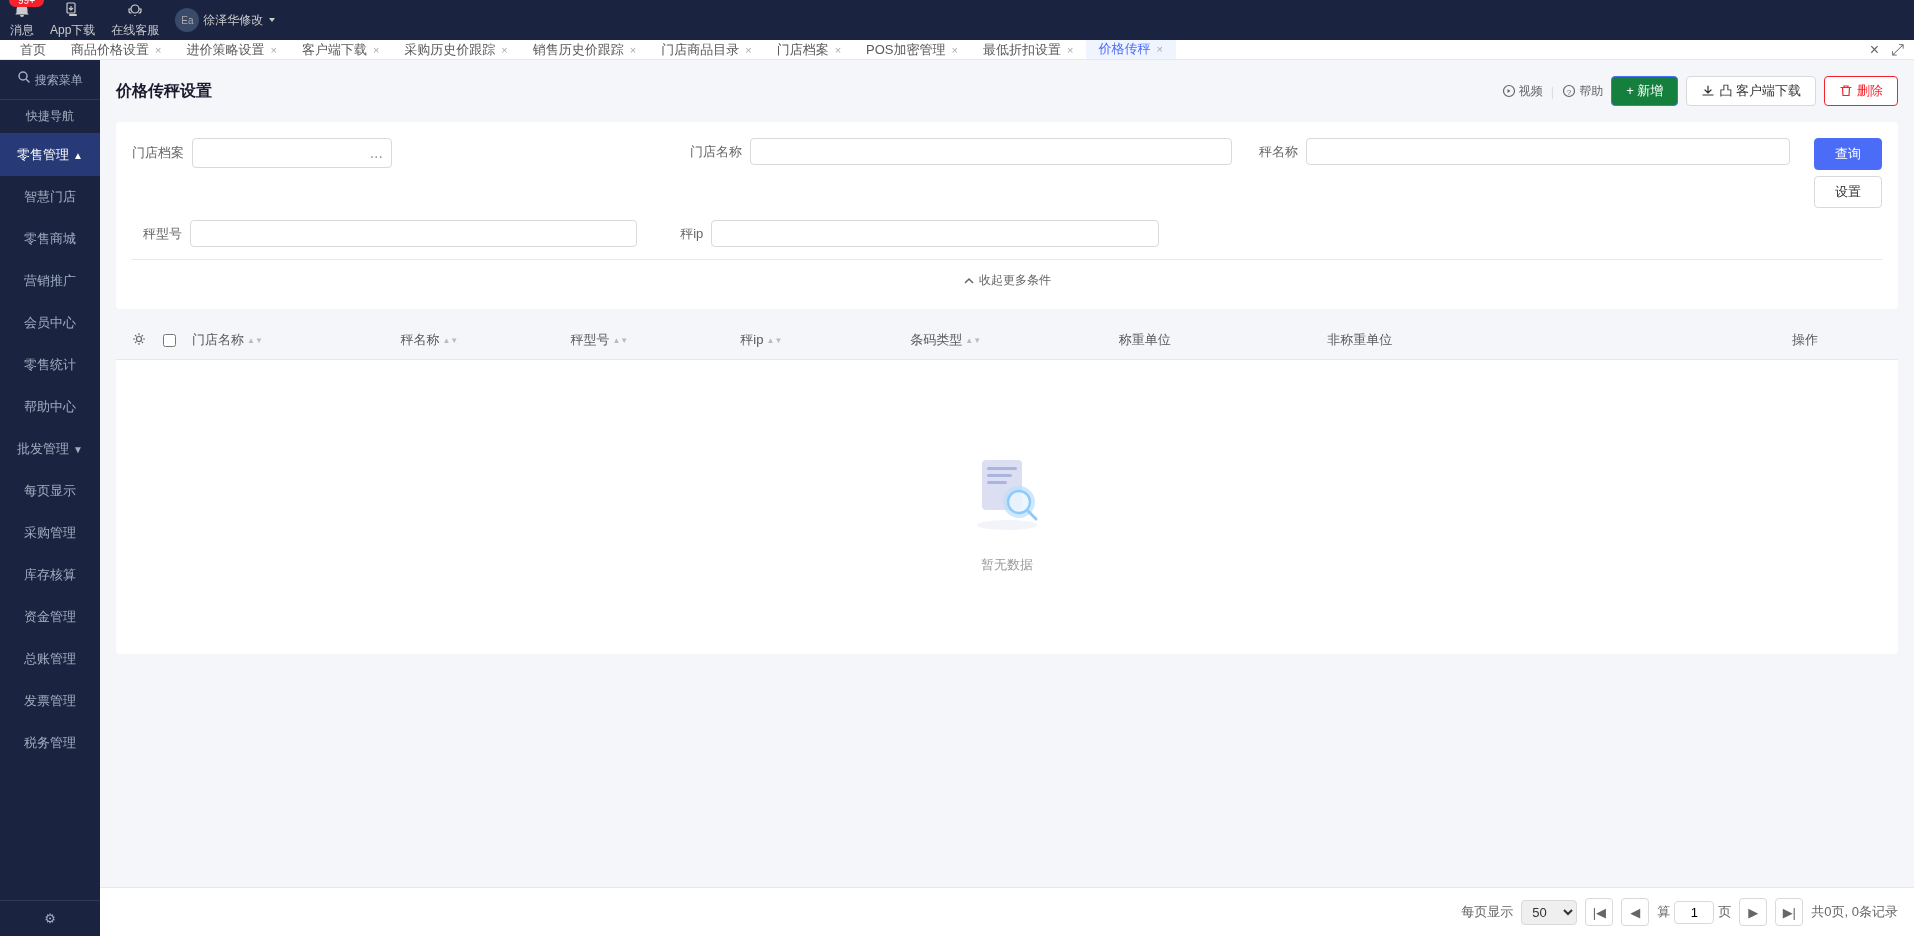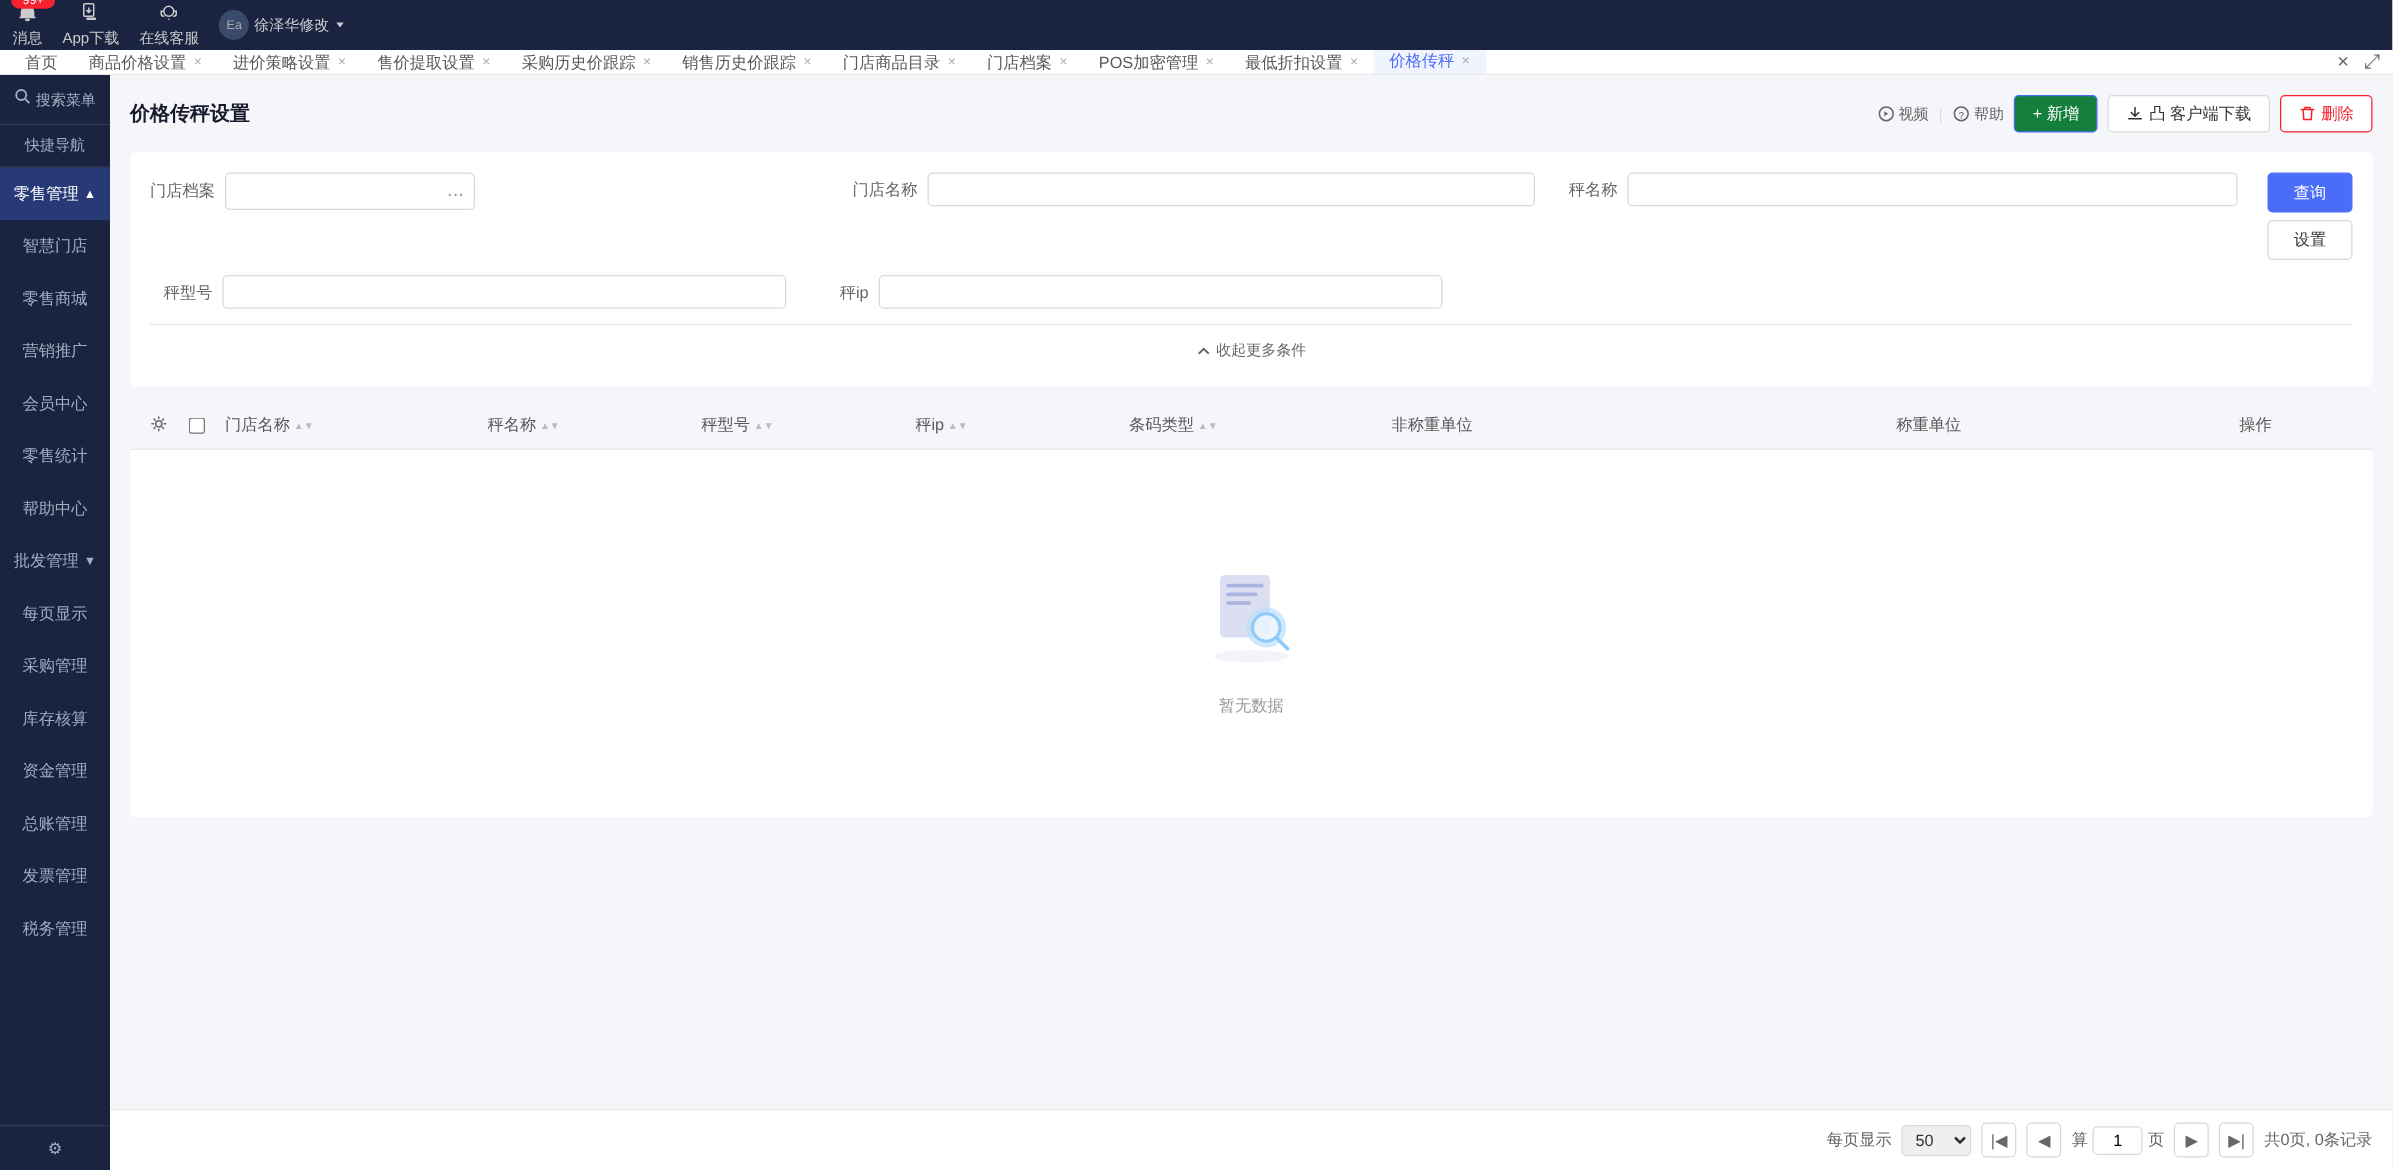--- a/index.html
+++ b/index.html
@@ -26,21 +26,21 @@
     .tab-item { display: flex; align-items: center; gap: 4px; padding: 0 12px; height: 36px; white-space: nowrap; cursor: pointer; font-size: 13px; color: #595959; border-right: 1px solid transparent; flex-shrink: 0; }
     .tab-item.active { color: #4a6cf7; background: #f0f4ff; border-bottom: 2px solid #4a6cf7; }
     .tab-item .close-btn { color: #aaa; font-size: 11px; margin-left: 2px; }
     .tab-controls { margin-left: auto; display: flex; align-items: center; gap: 8px; }
     .tab-ctrl-btn { cursor: pointer; color: #666; font-size: 16px; padding: 2px; }
 
     
     .main-layout { display: flex; flex: 1; overflow: hidden; }
 
     
-    .sidebar { width: 88px; background: #1a2340; display: flex; flex-direction: column; flex-shrink: 0; }
+    .sidebar { width: 100px; background: #1a2340; display: flex; flex-direction: column; flex-shrink: 0; }
     .sidebar-search { padding: 10px 8px; color: #a0aec0; font-size: 12px; cursor: pointer; text-align: center; border-bottom: 1px solid rgba(255,255,255,0.1); }
     .sidebar-quick-nav { padding: 8px; color: #a0aec0; font-size: 12px; cursor: pointer; text-align: center; border-bottom: 1px solid rgba(255,255,255,0.1); }
     .sidebar-nav { flex: 1; overflow-y: auto; }
     .sidebar-nav::-webkit-scrollbar { width: 0; }
     .nav-item { padding: 12px 8px; color: #a0aec0; font-size: 13px; cursor: pointer; text-align: center; display: flex; align-items: center; justify-content: center; gap: 4px; }
     .nav-item.active { color: white; background: rgba(74,108,247,0.3); }
     .nav-item .arrow { font-size: 10px; }
     .sidebar-footer { padding: 10px; text-align: center; color: #a0aec0; cursor: pointer; border-top: 1px solid rgba(255,255,255,0.1); }
 
     
@@ -151,21 +151,21 @@
     </div>
     <div class="tab-item">
       <span>商品价格设置</span>
       <span class="close-btn">×</span>
     </div>
     <div class="tab-item">
       <span>进价策略设置</span>
       <span class="close-btn">×</span>
     </div>
     <div class="tab-item">
-      <span>售价提取设置</span>
+      <span>客户端下载</span>
       <span class="close-btn">×</span>
     </div>
     <div class="tab-item">
       <span>采购历史价跟踪</span>
       <span class="close-btn">×</span>
     </div>
     <div class="tab-item">
       <span>销售历史价跟踪</span>
       <span class="close-btn">×</span>
     </div>
@@ -373,25 +373,25 @@
               <span class="sort-icons">▲▼</span>
             </div>
             <div class="th th-ip">
               <span>秤ip</span>
               <span class="sort-icons">▲▼</span>
             </div>
             <div class="th th-barcode">
               <span>条码类型</span>
               <span class="sort-icons">▲▼</span>
             </div>
+            <div class="th th-weight-unit">
+              <span>称重单位</span>
+            </div>
             <div class="th th-non-weight">
               <span>非称重单位</span>
-            </div>
-            <div class="th th-weight-unit">
-              <span>称重单位</span>
             </div>
             <div class="th th-action">
               <span>操作</span>
             </div>
           </div>
 
           <div class="empty-state">
             <svg class="empty-icon" viewBox="0 0 100 100">
 
               <ellipse cx="50" cy="85" rx="30" ry="5" fill="#e8eaf6" opacity="0.5"></ellipse>

